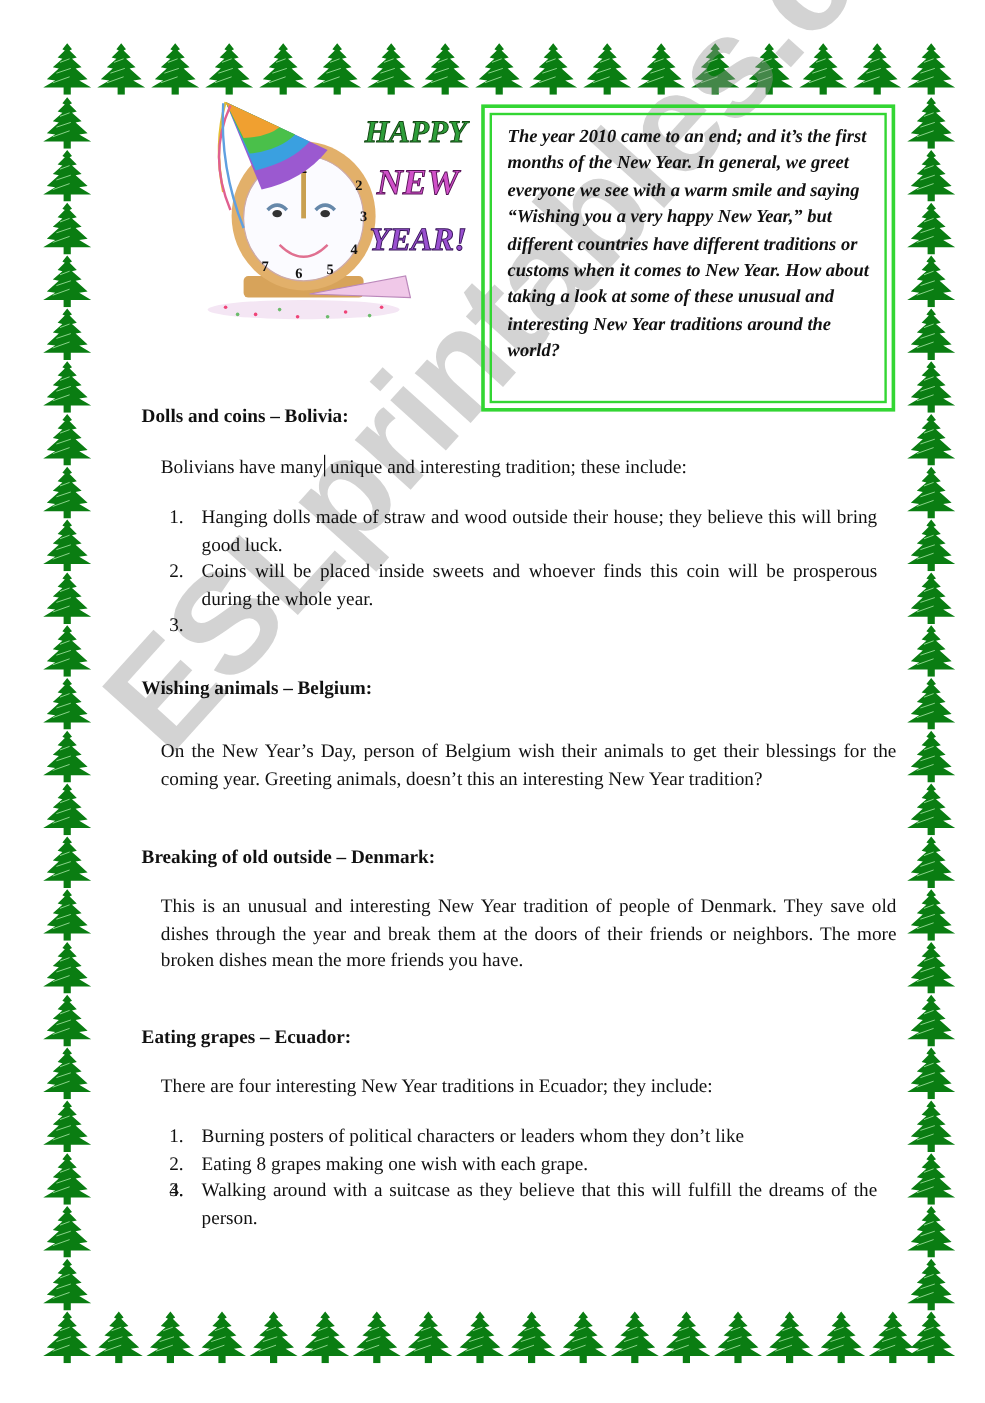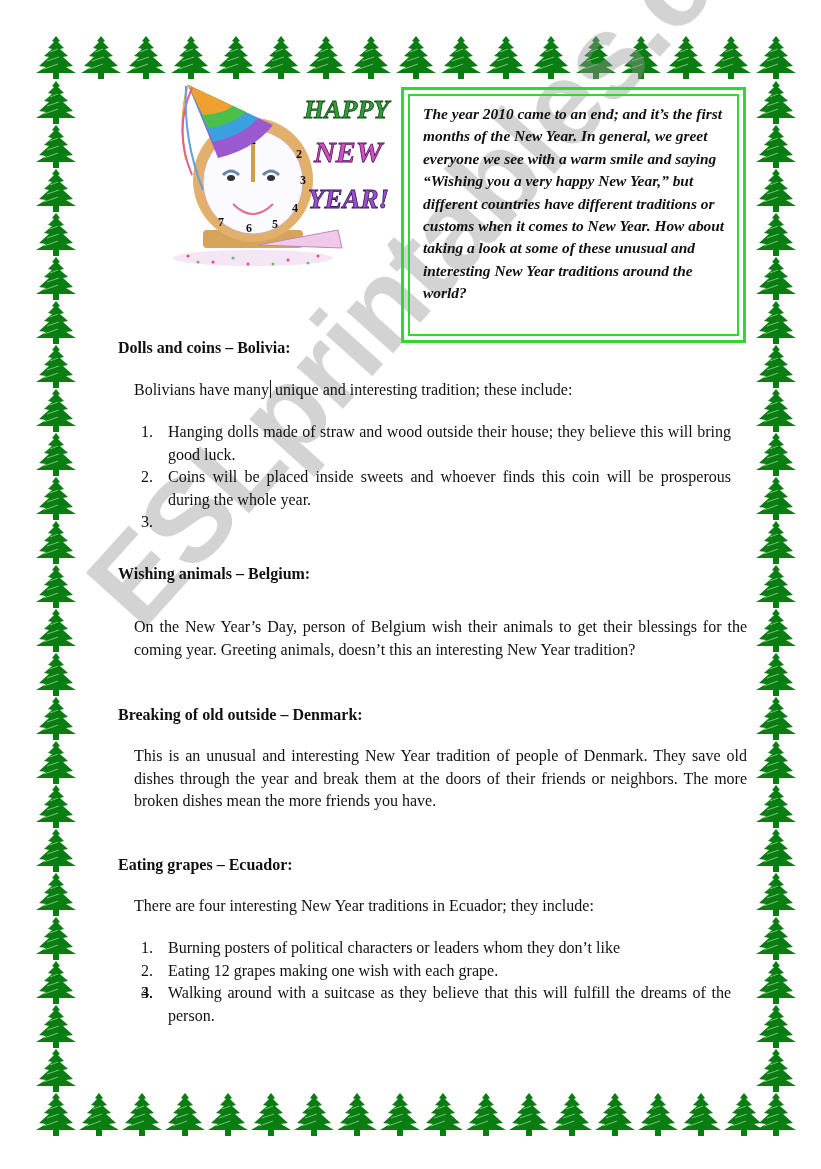--- a/index.html
+++ b/index.html
@@ -589,17 +589,17 @@
   <p class="p" style="top:279px">On the New Year’s Day, person of Belgium wish their animals to get their blessings for the coming year. Greeting animals, doesn’t this an interesting New Year tradition?</p>
 
   <p class="h" style="top:367px">Breaking of old outside – Denmark:</p>
   <p class="p" style="top:408px">This is an unusual and interesting New Year tradition of people of Denmark. They save old dishes through the year and break them at the doors of their friends or neighbors. The more broken dishes mean the more friends you have.</p>
 
   <p class="h" style="top:517px">Eating grapes – Ecuador:</p>
   <p class="p" style="top:558px">There are four interesting New Year traditions in Ecuador; they include:</p>
 
   <ol class="ol" style="top:600px">
     <li style="text-align:left"><span class="num">1.</span><span>Burning posters of political characters or leaders whom they  don’t like</span></li>
-    <li><span class="num">2.</span><span>Eating 12 grapes making one wish with each grape.</span></li>
+    <li><span class="num">2.</span><span>Eating 8 grapes making one wish with each grape.</span></li>
     <li><span class="num">3.</span></li>
     <li><span class="num">4.</span><span>Walking around with a suitcase as they believe that this will fulfill the dreams of the person.</span></li>
   </ol>
 </div>
 
 </body></html>

